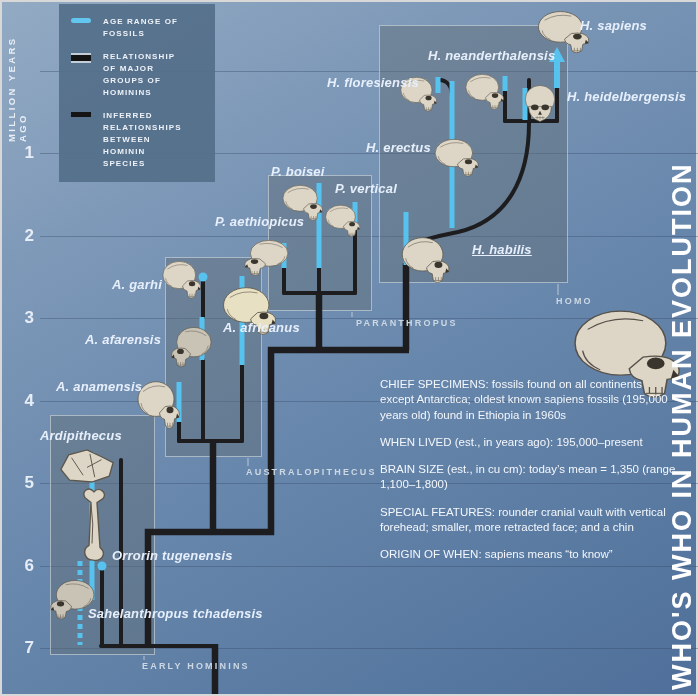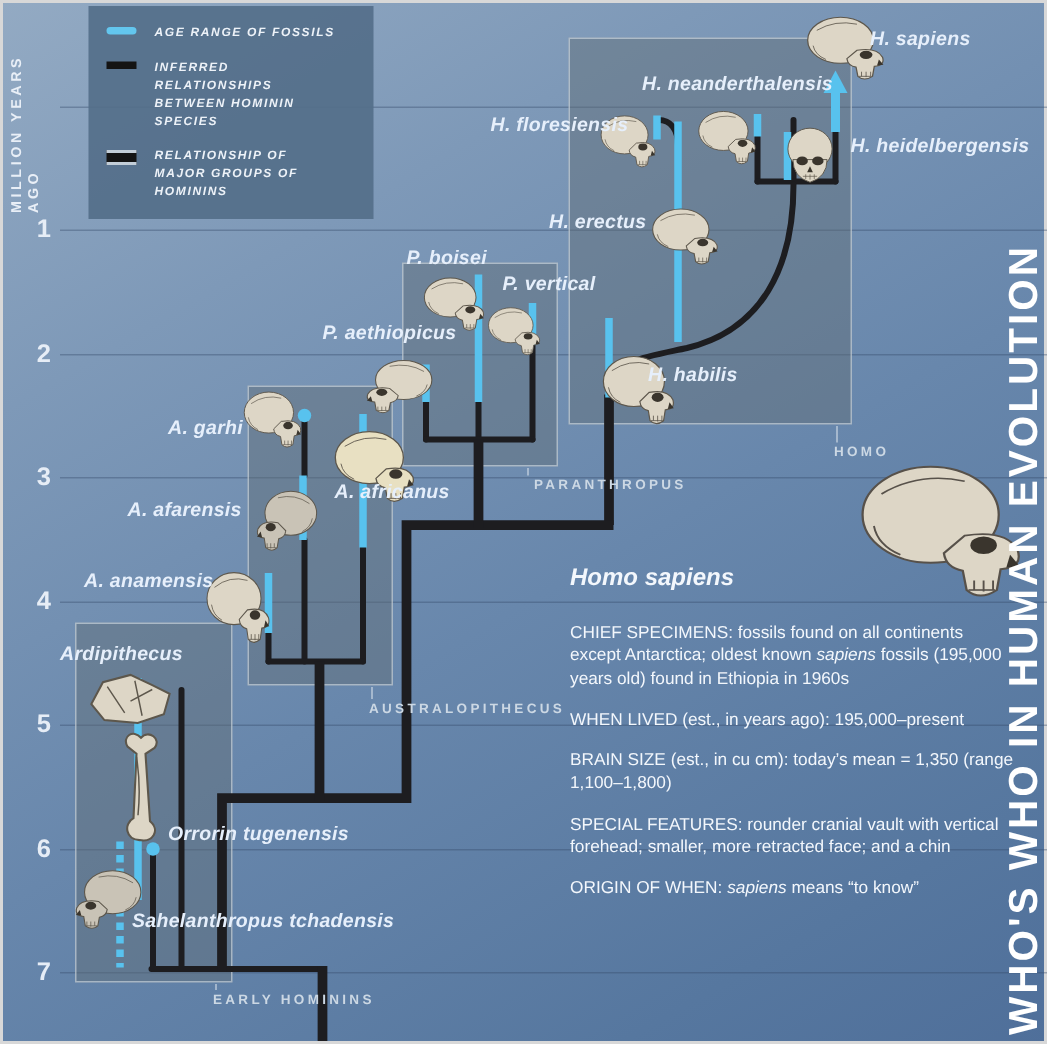--- a/index.html
+++ b/index.html
@@ -11,36 +11,36 @@
   .tick-num{position:absolute;left:12px;width:22px;text-align:right;color:#e6edf6;
     font-size:17px;font-weight:bold;}
   .group-box{position:absolute;background:rgba(96,108,118,0.46);
     border:1px solid rgba(226,233,239,0.55);box-sizing:border-box;}
   .species-label{position:absolute;font-style:italic;font-weight:bold;font-size:13px;
     color:#e6effb;white-space:nowrap;letter-spacing:0.2px;}
   .group-label{position:absolute;font-size:9px;font-weight:bold;letter-spacing:2.2px;
     color:#ccd8e4;white-space:nowrap;}
   #axis-label{position:absolute;left:6px;top:22px;height:120px;writing-mode:vertical-rl;
     transform:rotate(180deg);font-size:9.5px;font-weight:bold;letter-spacing:2.4px;color:#e9eff7;}
-  #legend{position:absolute;left:59px;top:4px;width:190px;background:rgba(84,111,138,0.93);
-    padding:12px 24px 10px 12px;box-sizing:border-box;font-style:italic;}
+  #legend{position:absolute;left:59px;top:4px;width:156px;background:rgba(84,111,138,0.93);
+    padding:12px 24px 10px 12px;box-sizing:border-box;}
   .legend-row{display:flex;align-items:flex-start;margin-bottom:11px;}
   .legend-row:last-child{margin-bottom:2px;}
   .legend-swatch{width:20px;min-width:20px;margin-right:12px;margin-top:2px;}
   .sw-cyan{height:5px;border-radius:2.5px;background:#63c6ee;}
   .sw-black{height:5px;background:#141414;}
   .sw-black-thick{height:6px;background:#141414;border-top:2px solid #c3ced8;border-bottom:2px solid #c3ced8;}
   .legend-text{font-size:8px;font-weight:bold;letter-spacing:1.1px;color:#edf2f8;line-height:1.5;}
   #right-title{position:absolute;right:0px;bottom:6px;height:556px;writing-mode:vertical-rl;
     transform:rotate(180deg);font-size:27px;font-weight:bold;letter-spacing:2px;color:#ffffff;
     white-space:nowrap;}
   #panel{position:absolute;left:380px;top:377px;width:302px;color:#f3f7fc;}
   #panel-heading{font-size:16px;font-style:italic;font-weight:600;margin-bottom:20px;}
   .panel-para{font-size:11.5px;line-height:1.33;margin-bottom:12px;width:296px;}
-  .panel-para .i{font-style:italic;}
+  .panel-para .i{}
   svg#overlay{position:absolute;left:0;top:0;}
 </style>
 </head>
 <body>
 
 <div id="scene">
   <div id="gridlines">
       <div class="gridline" style="top: 70.5px;"></div>
       <div class="gridline" style="top: 153px;"></div>
       <div class="gridline" style="top: 235.5px;"></div>
@@ -185,21 +185,21 @@
           <use href="#skull-profile" transform="translate(570,308) scale(1.2608695652173914,1.0666666666666667)"></use>
         </g>
       </g>
   </svg>
   <div id="labels">
       <div class="species-label" style="left: 580px; top: 18px;">H. sapiens</div>
       <div class="species-label" style="left: 428px; top: 48px;">H. neanderthalensis</div>
       <div class="species-label" style="left: 327px; top: 75px;">H. floresiensis</div>
       <div class="species-label" style="left: 567px; top: 89px;">H. heidelbergensis</div>
       <div class="species-label" style="left: 366px; top: 140px;">H. erectus</div>
-      <div class="species-label" style="left: 432px; top: 242px;">H. habilis</div>
+      <div class="species-label" style="left: 472px; top: 242px; text-decoration: underline;">H. habilis</div>
       <div class="species-label" style="left: 271px; top: 164px;">P. boisei</div>
       <div class="species-label" style="left: 335px; top: 181px;">P. vertical</div>
       <div class="species-label" style="left: 215px; top: 214px;">P. aethiopicus</div>
       <div class="species-label" style="left: 112px; top: 277px;">A. garhi</div>
       <div class="species-label" style="left: 223px; top: 320px;">A. africanus</div>
       <div class="species-label" style="left: 85px; top: 332px;">A. afarensis</div>
       <div class="species-label" style="left: 56px; top: 379px;">A. anamensis</div>
       <div class="species-label" style="left: 40px; top: 428px;">Ardipithecus</div>
       <div class="species-label" style="left: 112px; top: 548px;">Orrorin tugenensis</div>
       <div class="species-label" style="left: 88px; top: 606px;">Sahelanthropus tchadensis</div>
@@ -213,47 +213,46 @@
 
   <div id="legend">
       <div class="legend-row">
         <div class="legend-swatch">
           <div class="sw-cyan"></div>
         </div>
         <div class="legend-text">AGE RANGE OF FOSSILS</div>
       </div>
       <div class="legend-row">
         <div class="legend-swatch">
+          <div class="sw-black-thick"></div>
+        </div>
+        <div class="legend-text">RELATIONSHIP OF MAJOR GROUPS OF HOMININS</div>
+      </div>
+      <div class="legend-row">
+        <div class="legend-swatch">
           <div class="sw-black"></div>
         </div>
         <div class="legend-text">INFERRED RELATIONSHIPS BETWEEN HOMININ SPECIES</div>
-      </div>
-      <div class="legend-row">
-        <div class="legend-swatch">
-          <div class="sw-black-thick"></div>
-        </div>
-        <div class="legend-text">RELATIONSHIP OF MAJOR GROUPS OF HOMININS</div>
       </div>
     </div>
 
   <div id="axis-label">MILLION YEARS AGO</div>
   <div id="tick-labels">
       <div class="tick-num" style="top: 143px;">1</div>
       <div class="tick-num" style="top: 225.5px;">2</div>
       <div class="tick-num" style="top: 308px;">3</div>
       <div class="tick-num" style="top: 390.5px;">4</div>
       <div class="tick-num" style="top: 473px;">5</div>
       <div class="tick-num" style="top: 555.5px;">6</div>
       <div class="tick-num" style="top: 638px;">7</div>
     </div>
 
   <div id="right-title">WHO'S WHO IN HUMAN EVOLUTION</div>
 
   <div id="panel">
-    <div id="panel-heading">Homo sapiens</div>
     <div id="panel-body">
         <div class="panel-para"><span>CHIEF SPECIMENS: fossils found on all continents except Antarctica; oldest known </span><span class="i">sapiens</span><span> fossils (195,000 years old) found in Ethiopia in 1960s</span></div>
         <div class="panel-para"><span>WHEN LIVED (est., in years ago): 195,000–present</span></div>
         <div class="panel-para"><span>BRAIN SIZE (est., in cu cm): today’s mean = 1,350 (range 1,100–1,800)</span></div>
         <div class="panel-para"><span>SPECIAL FEATURES: rounder cranial vault with vertical forehead; smaller, more retracted face; and a chin</span></div>
         <div class="panel-para"><span>ORIGIN OF WHEN: </span><span class="i">sapiens</span><span> means “to know”</span></div>
       </div>
   </div>
 </div>
 

